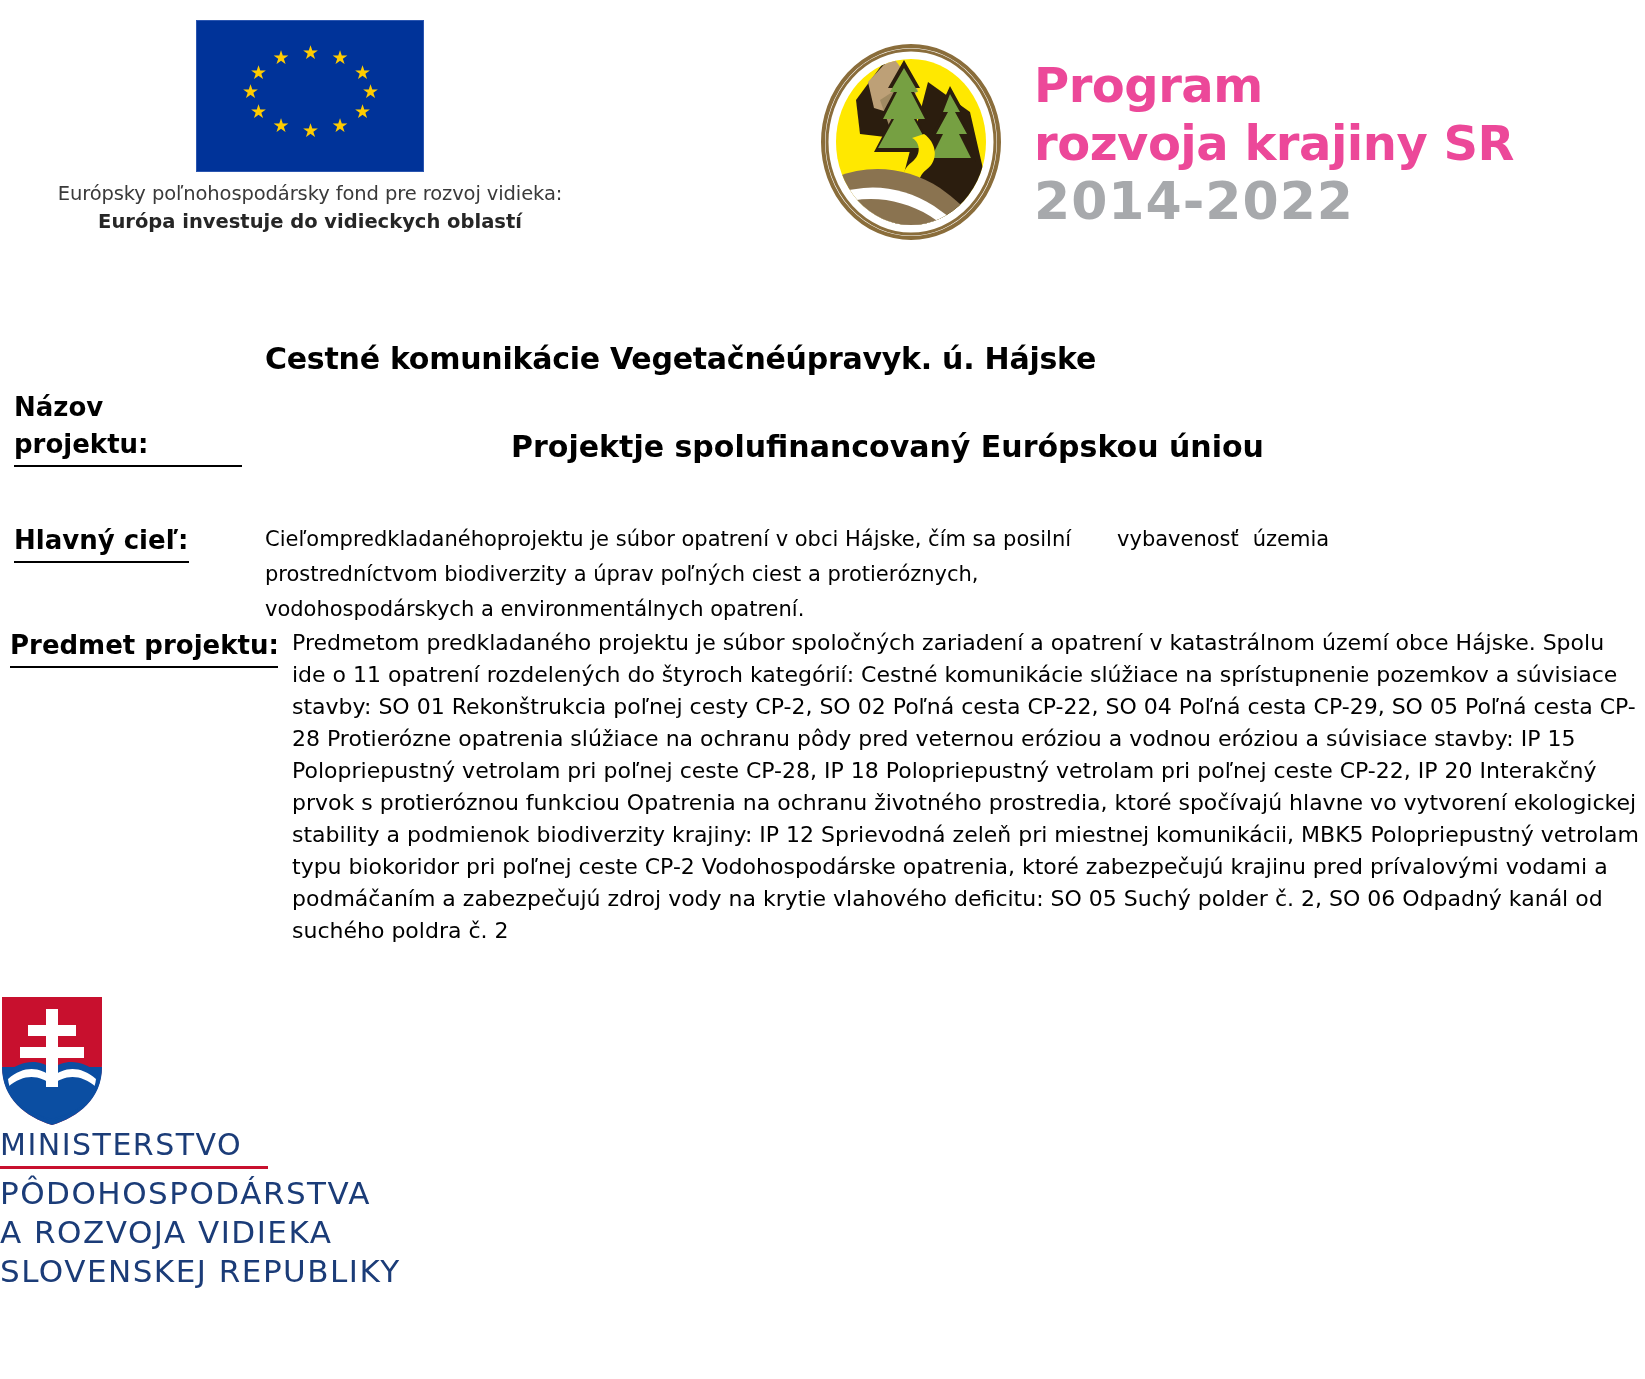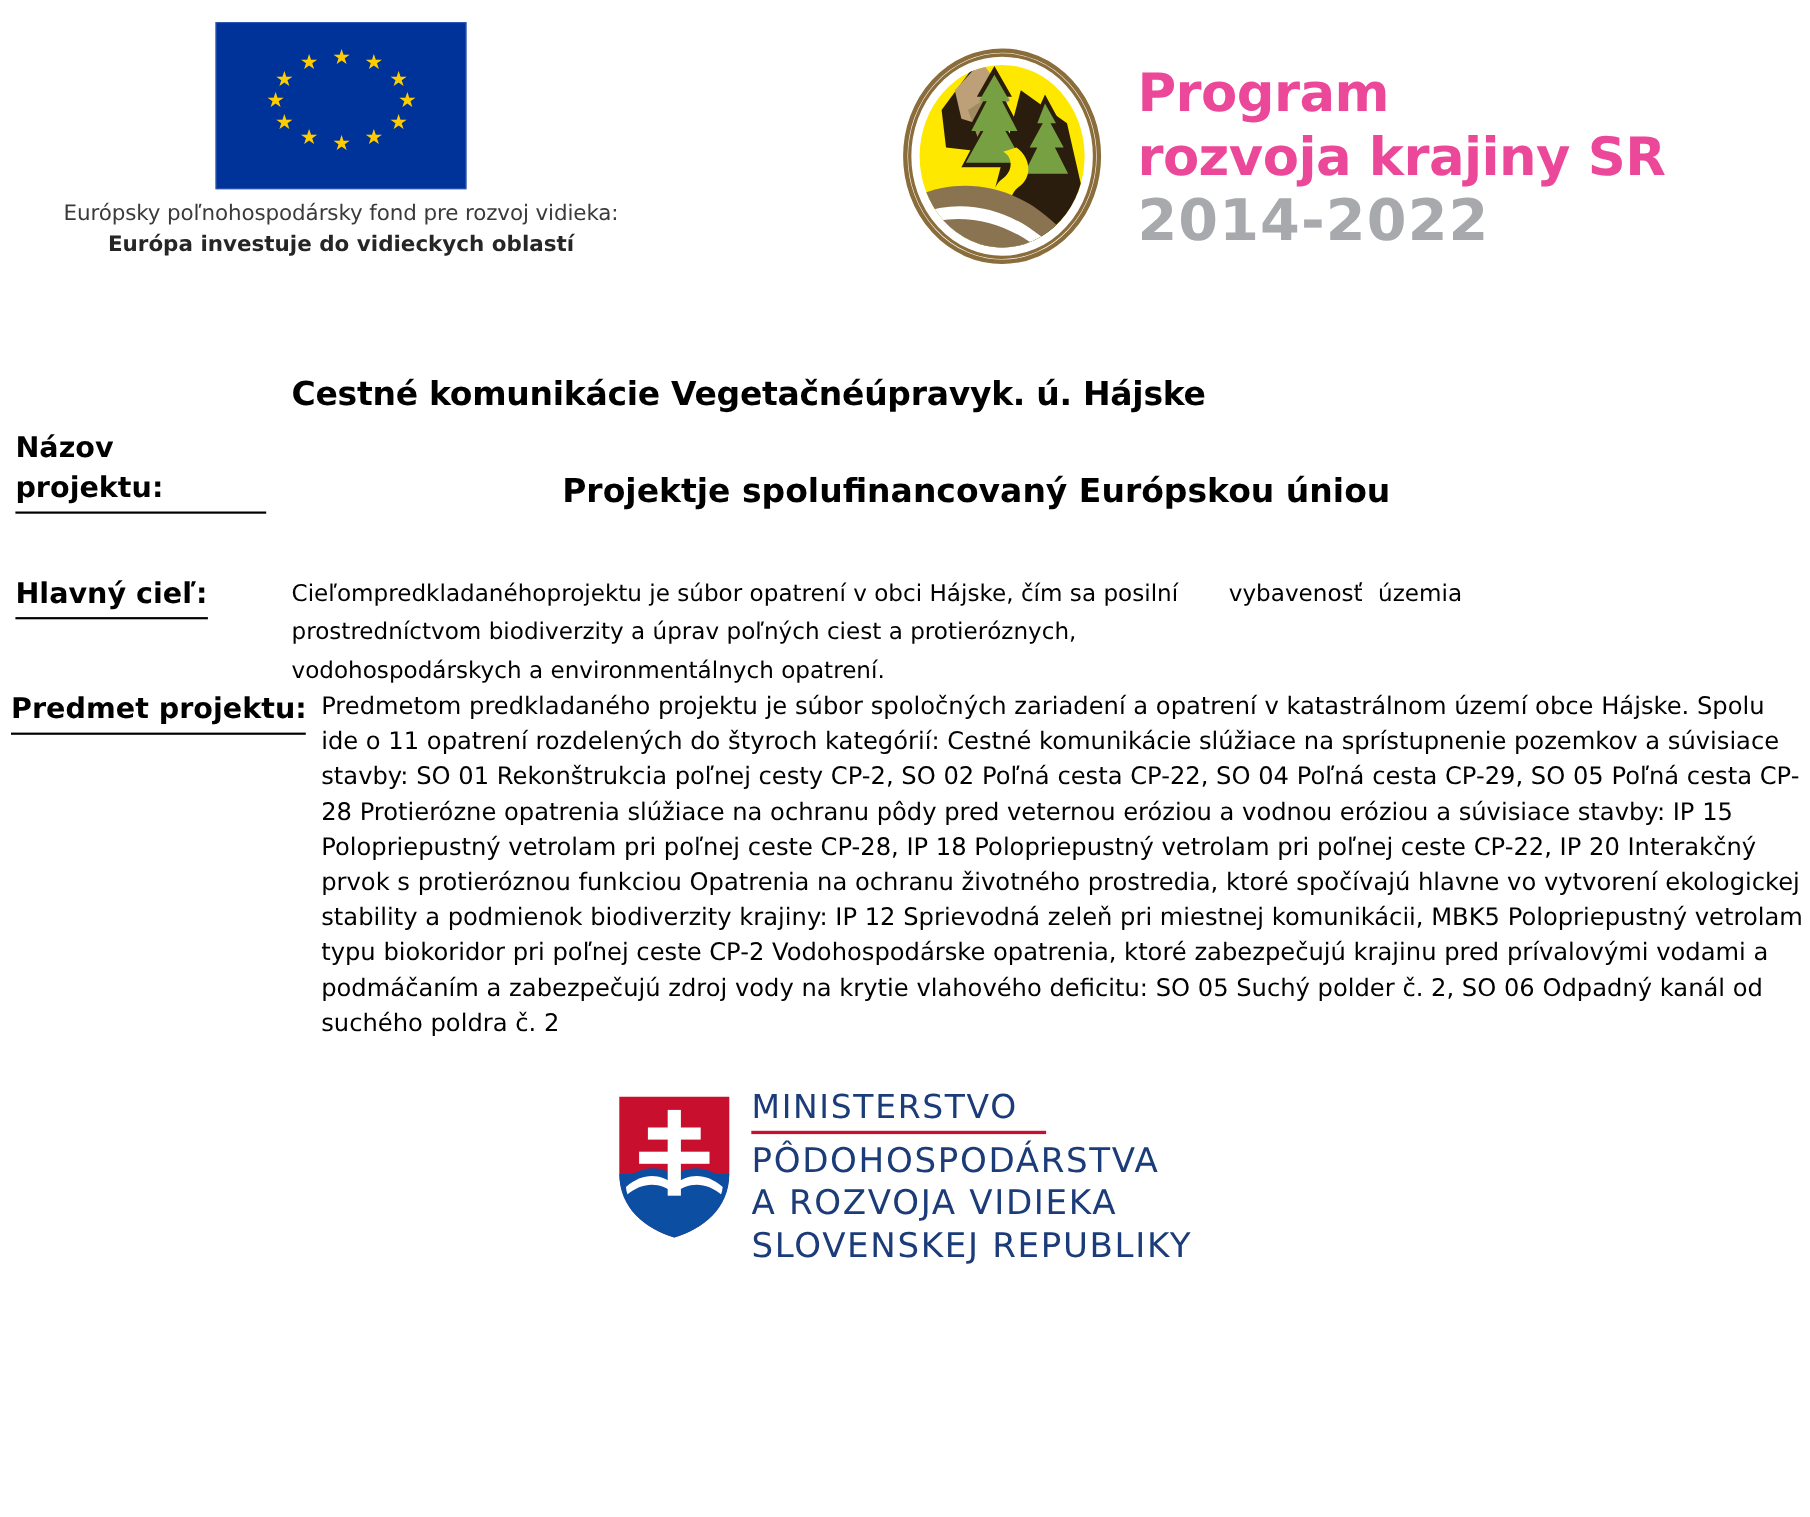--- a/index.html
+++ b/index.html
@@ -192,20 +192,21 @@
     flex: 0 0 292px;
     padding-left: 10px;
   }
 
   
   .ministry {
     margin-top: 42px;
     display: flex;
     justify-content: center;
     align-items: flex-start;
+    flex-direction: column;
   }
   .crest {
     width: 104px;
     height: 132px;
     flex: 0 0 auto;
     margin-right: 18px;
     margin-top: 6px;
   }
   .ministry-text {
     font-family: "DejaVu Sans", sans-serif;

